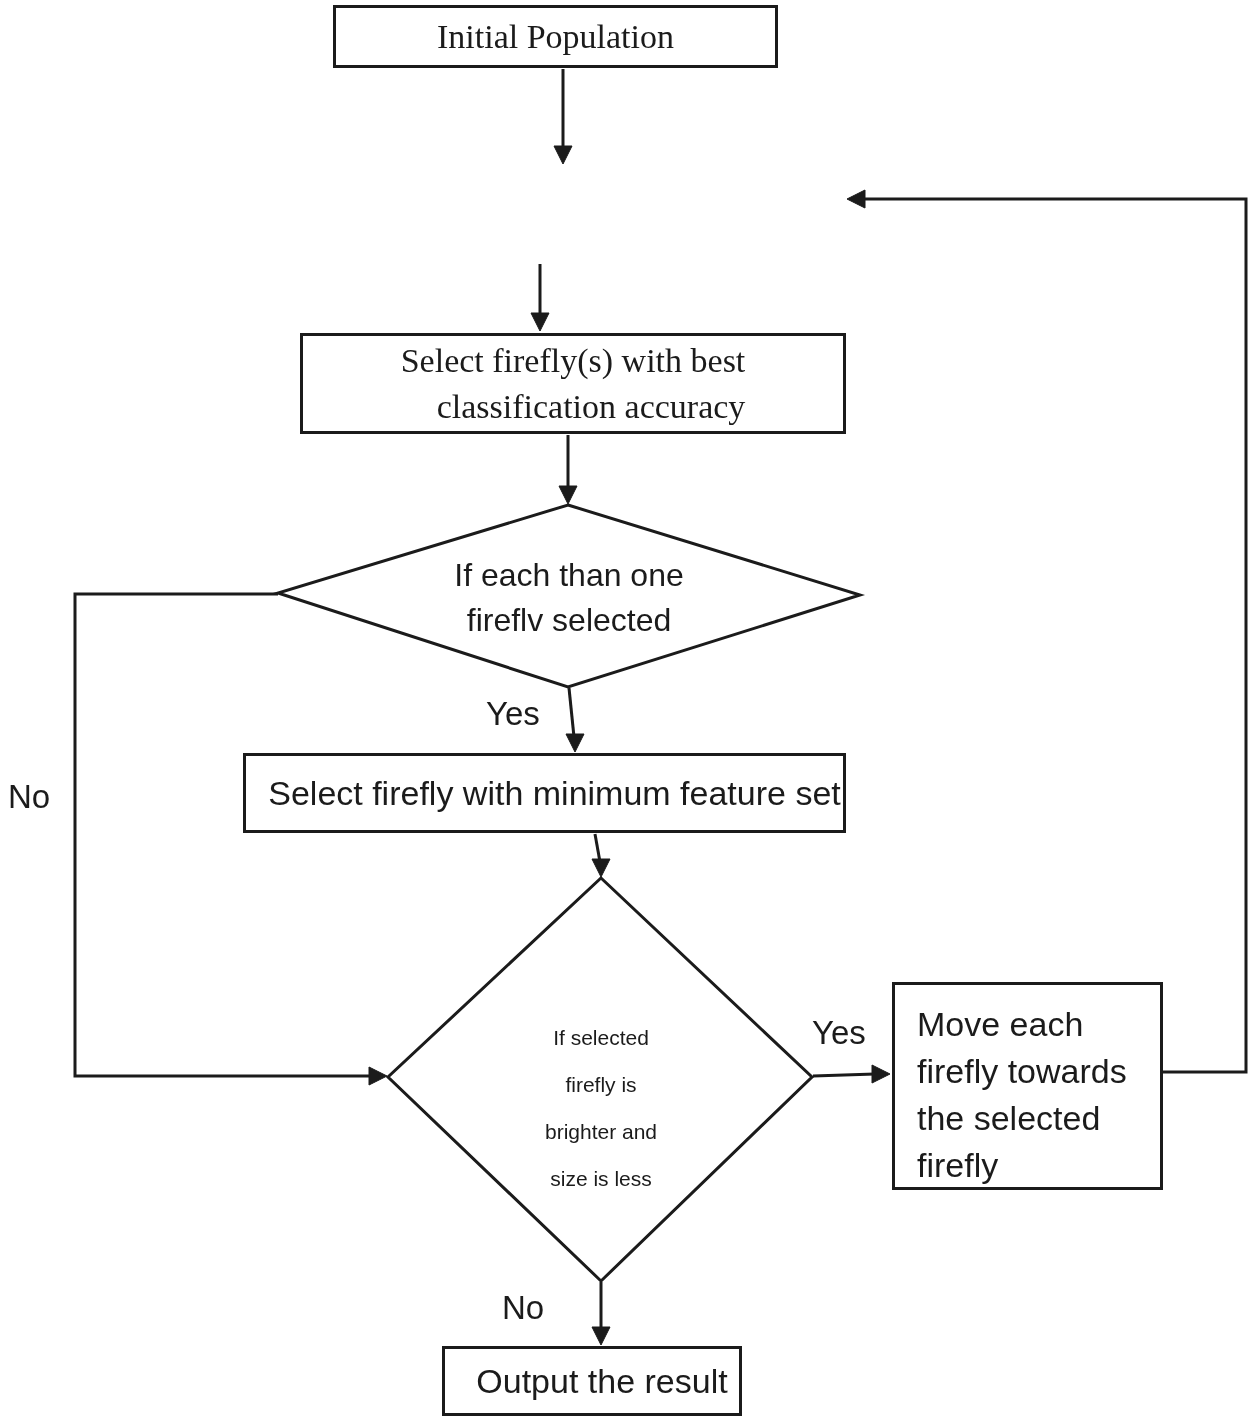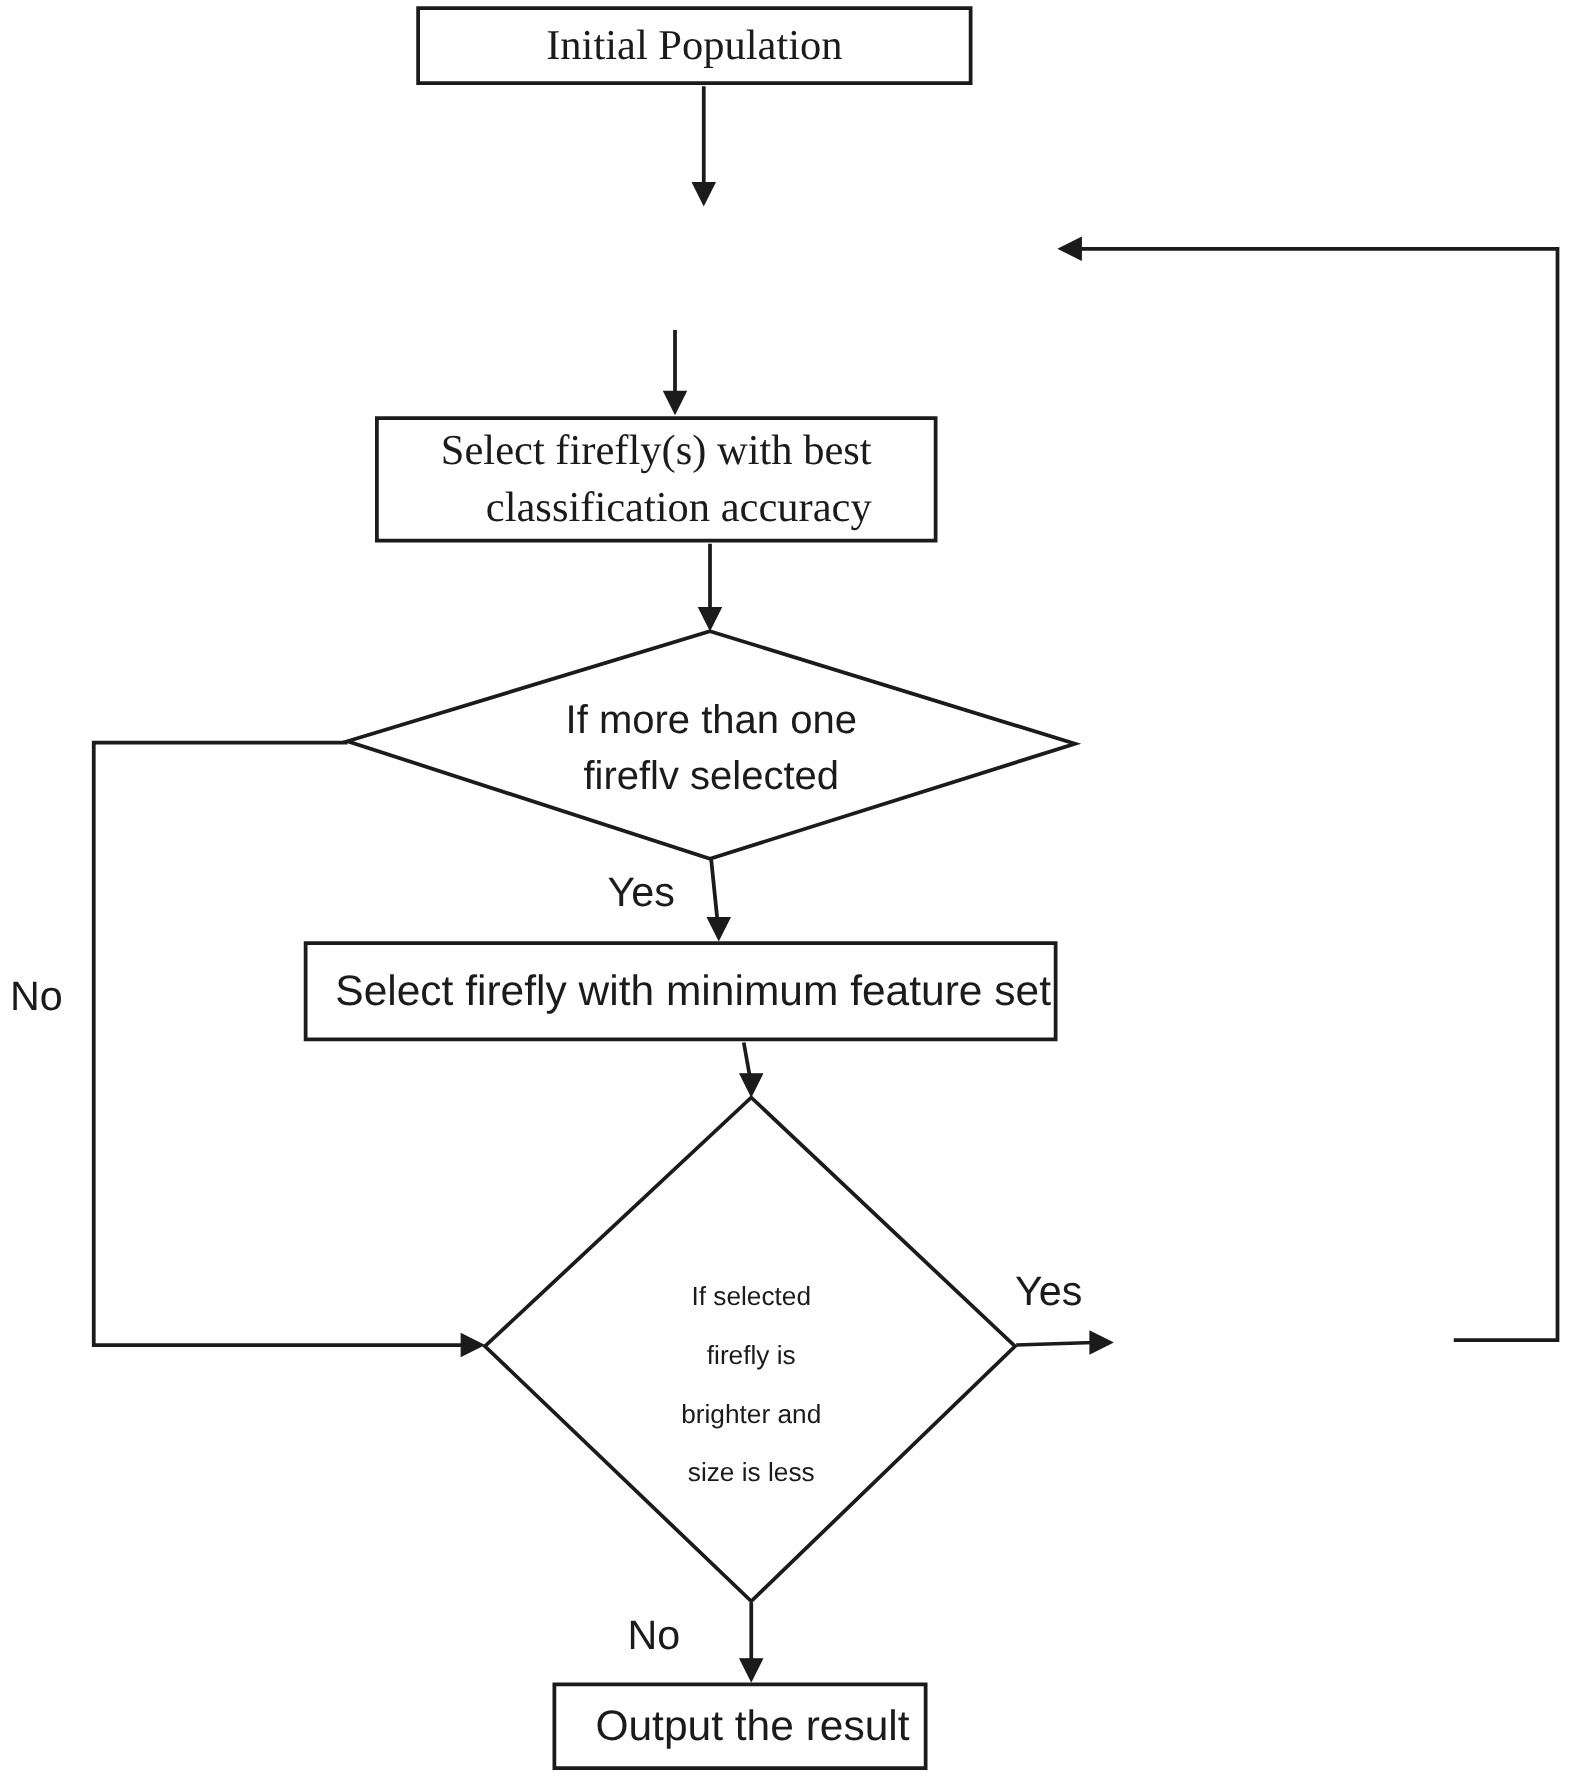--- a/index.html
+++ b/index.html
@@ -28,21 +28,21 @@
     align-items: center;
     justify-content: center;
     text-align: right;
     white-space: pre-line;
   }
   .serif { font-family: "Liberation Serif", serif; font-size: 34px; line-height: 46px; }
   .sans  { font-family: "Liberation Sans", sans-serif; font-size: 34px; line-height: 46px; padding-left: 20px; }
 
   .node-initial   { left: 333px; top: 5px;    width: 445px; height: 63px; }
   .node-evaluate  { left: 302px; top: 165px;  width: 543px; height: 98px; }
-  .node-selbest   { left: 300px; top: 333px;  width: 450px; height: 101px; }
+  .node-selbest   { left: 300px; top: 333px;  width: 546px; height: 101px; }
   .node-selmin    { left: 243px; top: 753px;  width: 603px; height: 80px; }
   .node-move      { left: 892px; top: 982px;  width: 271px; height: 208px;
                     justify-content: flex-start; align-items: flex-start;
                     text-align: left; padding: 16px 6px 0 22px; line-height: 47px; }
   .node-output    { left: 442px; top: 1346px; width: 300px; height: 70px; }
 
   .diamond-text {
     position: absolute;
     text-align: center;
     white-space: pre-line;
@@ -101,24 +101,28 @@
   </svg>
 
   <div class="node serif node-initial">Initial Population</div>
 
 
   <div class="node serif node-selbest">Select firefly(s) with best
 classification accuracy</div>
 
   <div class="node sans node-selmin">Select firefly with minimum feature set</div>
 
+  <div class="node sans node-move">Move each
+firefly towards
+the selected
+firefly</div>
 
   <div class="node sans node-output">Output the result</div>
 
-  <div class="diamond-text dtext-1">If more than one
+  <div class="diamond-text dtext-1">If each than one
 fireflv selected</div>
 
   <div class="diamond-text dtext-2">If selected
 firefly is
 brighter and
 size is less</div>
 
   <div class="edge-label lbl-yes1">Yes</div>
 
   <div class="edge-label lbl-no1">No</div>

